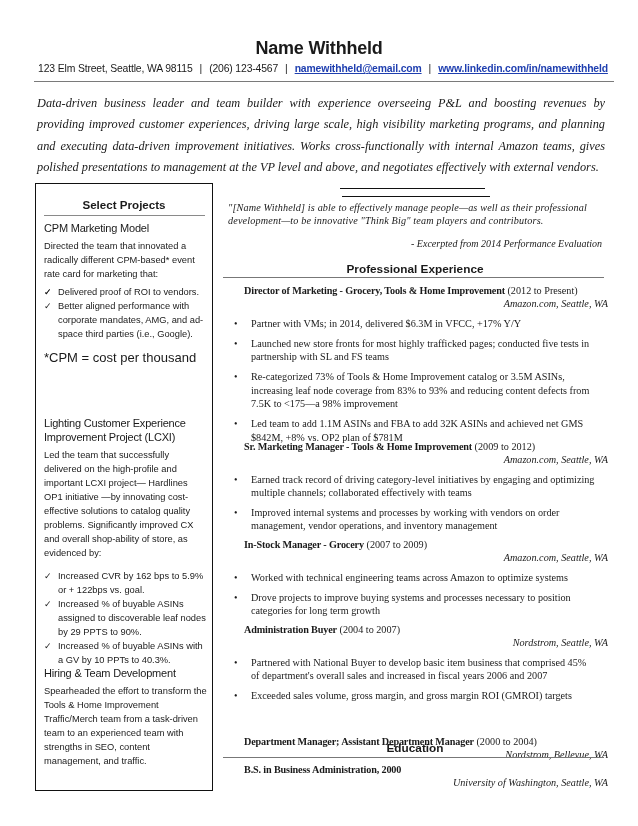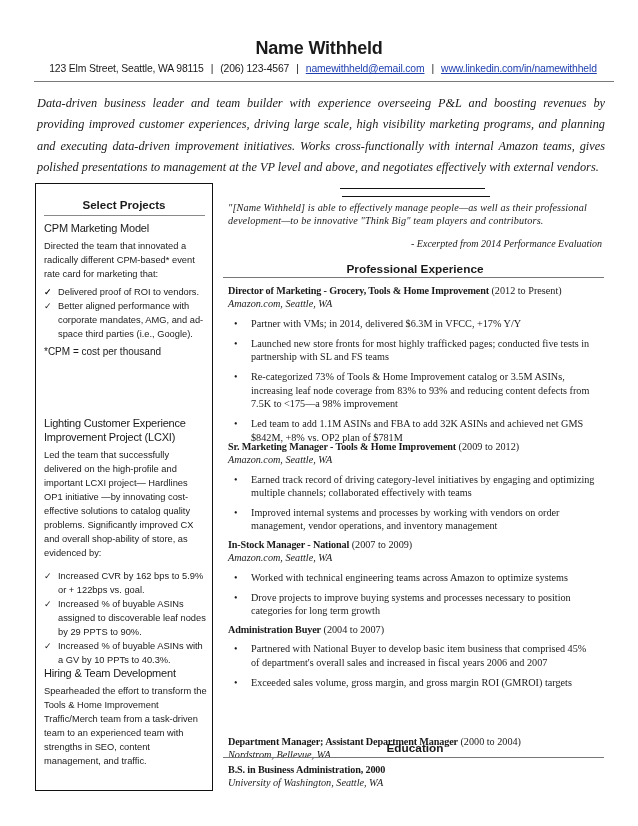--- a/index.html
+++ b/index.html
@@ -4,53 +4,53 @@
   <style>
     html, body { margin: 0; padding: 0; background: #ffffff; }
     body { width: 638px; height: 826px; position: relative; overflow: hidden; color: #1a1a1a; }
     .sans { font-family: "Liberation Sans", "DejaVu Sans", sans-serif; }
     .serif { font-family: "Liberation Serif", "DejaVu Serif", serif; }
 
     #name { position: absolute; top: 38px; left: 0; width: 638px; text-align: center;
       font-size: 18px; font-weight: bold; letter-spacing: -0.2px; }
     #contact { position: absolute; top: 63px; left: 34px; width: 578px; text-align: center;
       font-size: 10.4px; white-space: nowrap; letter-spacing: -0.15px; }
-    #contact a { color: #1f3fb0; text-decoration: underline; }
+    #contact a { color: #1f3fb0; text-decoration: underline; font-weight: bold; }
     #contact .sep { margin: 0 7px; }
     #header-rule { position: absolute; top: 81px; left: 34px; width: 580px; height: 0; border-top: 1.3px solid #7a7a7a; }
 
     #summary { position: absolute; top: 93px; left: 37px; width: 568px; font-size: 12.3px; line-height: 21.4px;
       font-style: italic; text-align: justify; text-align-last: left; }
 
     
     #projects-box { position: absolute; top: 183px; left: 35px; width: 176px; height: 606px; border: 1.3px solid #111; box-sizing: content-box; }
     #projects-title { position: absolute; top: 14px; left: 0; width: 176px; text-align: center; font-size: 11.6px; font-weight: bold; }
     #projects-rule { position: absolute; top: 31px; left: 8px; width: 161px; border-top: 1.4px solid #8a8a8a; }
     .proj { position: absolute; left: 8px; width: 164px; font-size: 9.3px; line-height: 14px; }
     .proj h3 { margin: 0 0 4px 0; font-size: 11px; line-height: 14px; font-weight: normal; letter-spacing: -0.2px; }
     .proj p { margin: 0 0 3px 0; }
     .proj ul { list-style: none; margin: 4px 0 0 0; padding: 0; }
     .proj li { position: relative; padding-left: 14px; margin: 0; }
     .proj li .check { position: absolute; left: 0; top: 0; font-size: 9px; }
-    .proj .footnote { font-size: 10px; margin-top: 4px; }
+    .proj .footnote { font-size: 13px; margin-top: 10px; }
 
     
     #quote-lines { position: absolute; top: 188px; left: 340px; }
     #quote-line-1 { position: absolute; top: 0; left: 0; width: 145px; border-top: 1.3px solid #111; }
     #quote-line-2 { position: absolute; top: 8px; left: 2px; width: 148px; border-top: 1.3px solid #111; }
     #quote { position: absolute; top: 201px; left: 228px; width: 386px; font-style: italic; font-size: 10.2px; line-height: 13.4px; letter-spacing: 0.15px; }
     #quote-source { position: absolute; top: 238px; left: 228px; width: 374px; text-align: right; font-style: italic; font-size: 10px; }
 
     .section-title { position: absolute; left: 228px; width: 374px; text-align: center; font-size: 11.8px; font-weight: bold; }
     .section-rule { position: absolute; left: 223px; width: 381px; border-top: 1.3px solid #777; }
 
     .job { position: absolute; left: 228px; width: 380px; font-size: 10.2px; line-height: 13.3px; }
     .job .title-line { white-space: nowrap; }
-    .job .title-line b { font-weight: bold; letter-spacing: -0.15px; }
-    .job .company { font-style: italic; }
+    .job .title-line b { font-weight: bold; letter-spacing: -0.15px; margin-left: 16px; }
+    .job .company { font-style: italic; text-align: right; }
     .job ul { margin: 6px 0 0 0; padding: 0; list-style: none; }
     .job li { position: relative; padding-left: 23px; margin-bottom: 7px; padding-right: 12px; }
     .job li .bullet { position: absolute; left: 6px; top: 0; font-size: 10px; }
   </style>
 </head>
 <body>
 
 <div id="name" class="sans">Name Withheld</div>
 <div id="contact" class="sans">
   <span>123 Elm Street, Seattle, WA 98115</span><span class="sep">|</span><span>(206) 123-4567</span><span class="sep">|</span><a>namewithheld@email.com</a><span class="sep">|</span><a>www.linkedin.com/in/namewithheld</a>
@@ -114,30 +114,31 @@
 <div class="job serif" style="top:440px;">
   <div class="title-line"><b>Sr. Marketing Manager - Tools &amp; Home Improvement</b> <span>(2009 to 2012)</span></div>
   <div class="company">Amazon.com, Seattle, WA</div>
   <ul>
     <li><span class="bullet">•</span><span>Earned track record of driving category-level initiatives by engaging and optimizing multiple channels; collaborated effectively with teams</span></li>
     <li><span class="bullet">•</span><span>Improved internal systems and processes by working with vendors on order management, vendor operations, and inventory management</span></li>
   </ul>
 </div>
 
 <div class="job serif" style="top:538px;">
-  <div class="title-line"><b>In-Stock Manager - National</b> <span>(2007 to 2009)</span></div>
+  <div class="title-line"><b>In-Stock Manager - Grocery</b> <span>(2007 to 2009)</span></div>
   <div class="company">Amazon.com, Seattle, WA</div>
   <ul>
     <li><span class="bullet">•</span><span>Worked with technical engineering teams across Amazon to optimize systems</span></li>
     <li><span class="bullet">•</span><span>Drove projects to improve buying systems and processes necessary to position categories for long term growth</span></li>
   </ul>
 </div>
 
 <div class="job serif" style="top:623px;">
   <div class="title-line"><b>Administration Buyer</b> <span>(2004 to 2007)</span></div>
+  <div class="company">Nordstrom, Seattle, WA</div>
   <ul>
     <li><span class="bullet">•</span><span>Partnered with National Buyer to develop basic item business that comprised 45% of department's overall sales and increased in fiscal years 2006 and 2007</span></li>
     <li><span class="bullet">•</span><span>Exceeded sales volume, gross margin, and gross margin ROI (GMROI) targets</span></li>
   </ul>
 </div>
 
 <div class="job serif" style="top:735px;">
   <div class="title-line"><b>Department Manager; Assistant Department Manager</b> <span>(2000 to 2004)</span></div>
   <div class="company">Nordstrom, Bellevue, WA</div>
 </div>

